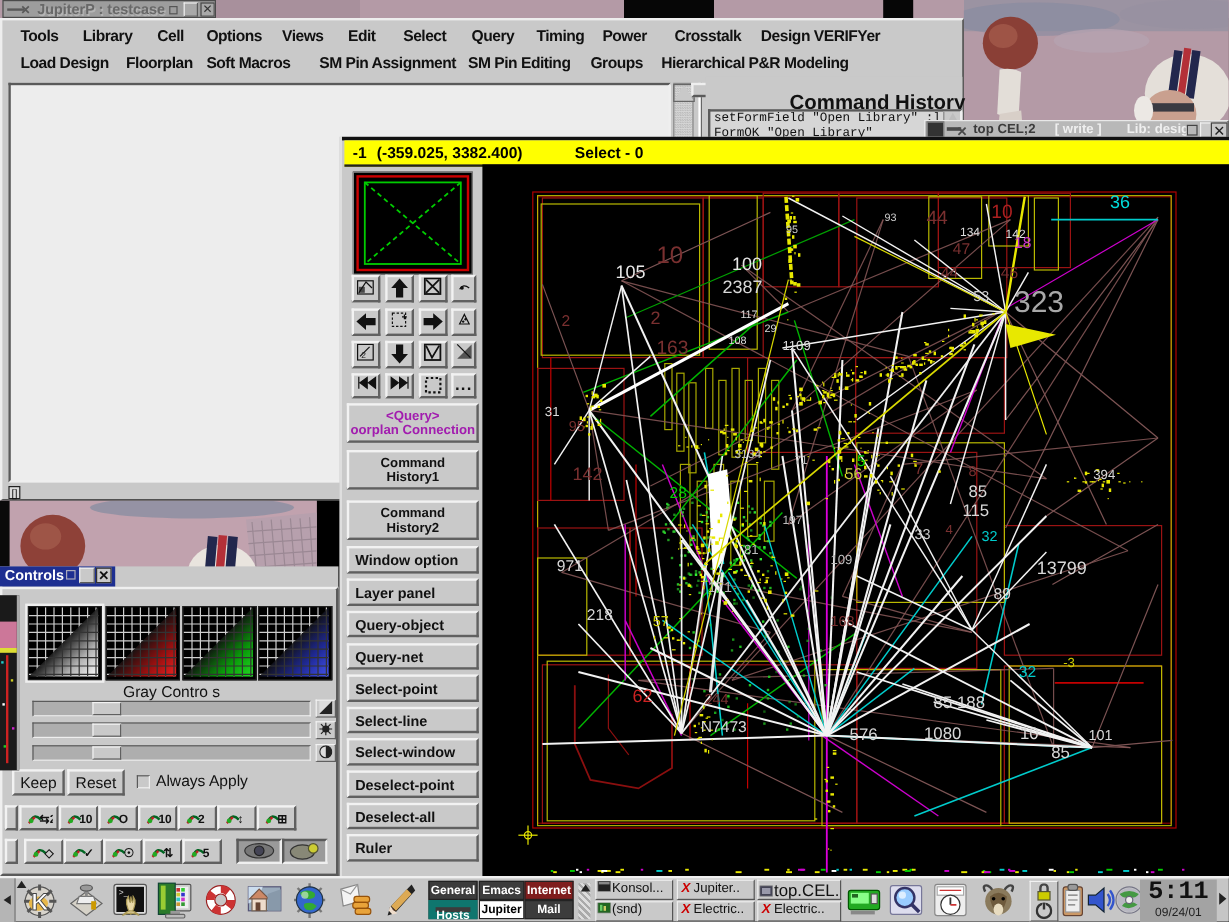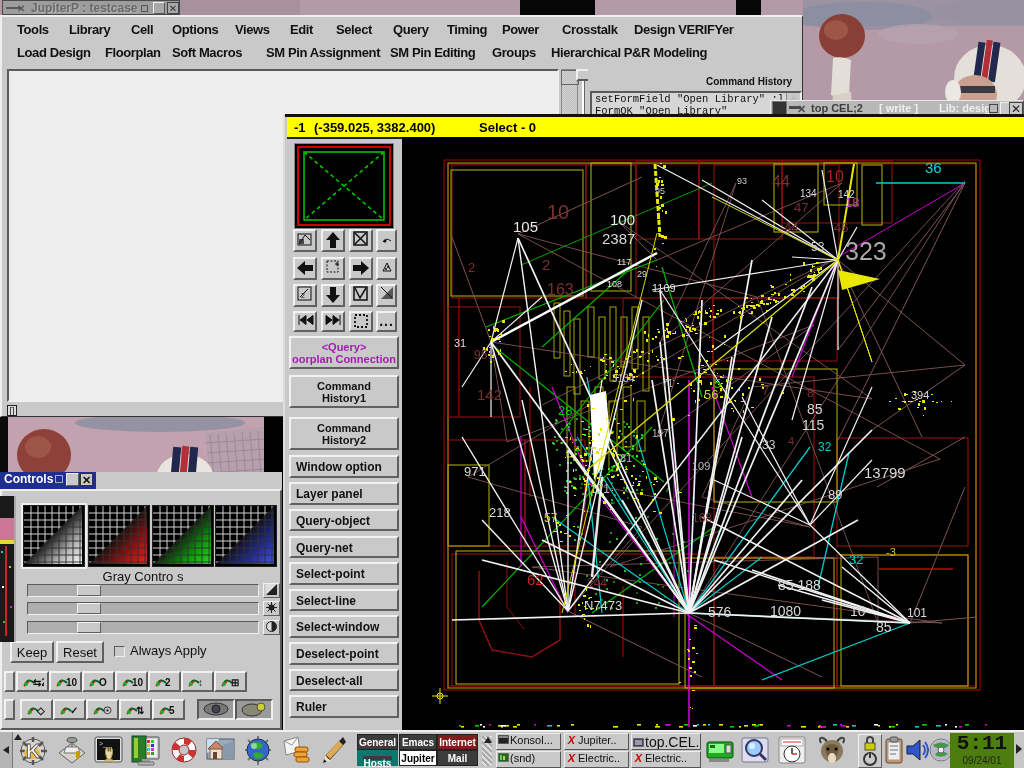--- a/index.html
+++ b/index.html
@@ -114,21 +114,21 @@
     <div class="abs" style="left:2px;top:2px;width:0;height:0;border-left:8px solid transparent;border-right:8px solid transparent;border-bottom:13px solid #c9c9c9;"></div>
     <div class="abs" style="left:2px;top:2px;width:0;height:0;border-left:8px solid transparent;border-right:8px solid transparent;border-bottom:13px solid transparent;outline:1px solid #666;"></div>
   </div>
 
   <div class="abs" style="left:580px;top:52px;width:3px;height:333px;background:#fff;border-right:1px solid #666;"></div>
   <div class="abs ras" style="left:574px;top:52px;width:16px;height:12px;background:#c9c9c9;"></div>
 
   <div class="abs" style="left:5px;top:388px;width:10px;height:11px;border:1px solid #222;background:#ddd;font-size:9px;color:#111;line-height:10px;text-align:center;">[]</div>
 
   <div class="abs" style="left:586px;top:47px;width:214px;height:353px;background:#c9c9c9;">
-    <div class="abs" style="left:70px;top:12px;width:170px;font-weight:bold;font-size:10px;color:#111;margin-left:48px;">Command History</div>
+    <div class="abs" style="left:70px;top:12px;width:170px;font-weight:bold;font-size:17px;color:#111;">Command History</div>
     <div class="abs sun" style="left:2px;top:27px;width:212px;height:85px;background:#d6d6d6;">
       <div style="font-family:'Liberation Mono',monospace;font-size:10.5px;color:#111;padding:1px 0 0 3px;line-height:11.5px;white-space:pre;">setFormField "Open Library" :l
 FormOK "Open Library"</div>
       <div class="abs" style="right:0px;top:0px;width:14px;height:76px;background:#c9c9c9;border-left:1px solid #888;">
         <div class="abs" style="left:2px;top:1px;width:0;height:0;border-left:5px solid transparent;border-right:5px solid transparent;border-bottom:9px solid #bdbdbd;"></div>
       </div>
     </div>
   </div>
 </div>
 
@@ -1763,18 +1763,18 @@
         <path d="M2 9 L8 9 L15 3 L15 23 L8 17 L2 17 Z" fill="#35c" stroke="#123"></path>
         <path d="M18 8 Q22 13 18 18 M20 5 Q26 13 20 21" fill="none" stroke="#35c" stroke-width="2"></path>
       </svg></div>
     <div class="abs" style="left:928px;top:5px;width:26px;height:26px;"><svg width="26" height="26">
         <circle cx="13" cy="13" r="11" fill="#ccc" stroke="#778"></circle>
         <circle cx="13" cy="13" r="10" fill="#aab" opacity="0.6"></circle>
         <path d="M5 8 Q13 3 21 8 Q18 12 13 11 Q8 12 5 8" fill="#494"></path>
         <path d="M7 18 Q13 22 20 17 Q16 14 13 15 Q9 14 7 18" fill="#494"></path>
         <circle cx="13" cy="13" r="3" fill="#eee" stroke="#667"></circle>
       </svg></div>
-    <div class="abs" style="left:950px;top:1px;width:64px;height:36px;background:#4d7c0f;">
+    <div class="abs" style="left:950px;top:1px;width:64px;height:36px;background:#a3a3a3;">
 <div style="font-family:'Liberation Mono',monospace;font-weight:bold;font-size:21px;color:#111;letter-spacing:0px;text-align:center;line-height:22px;">5:11</div>
 <div style="font-size:10px;color:#222;text-align:center;line-height:11px;">09/24/01</div>
     </div>
     <div class="abs" style="left:1016px;top:12px;width:0;height:0;border-top:5px solid transparent;border-bottom:5px solid transparent;border-left:6px solid #222;"></div>
 </div>
 
 </body></html>

